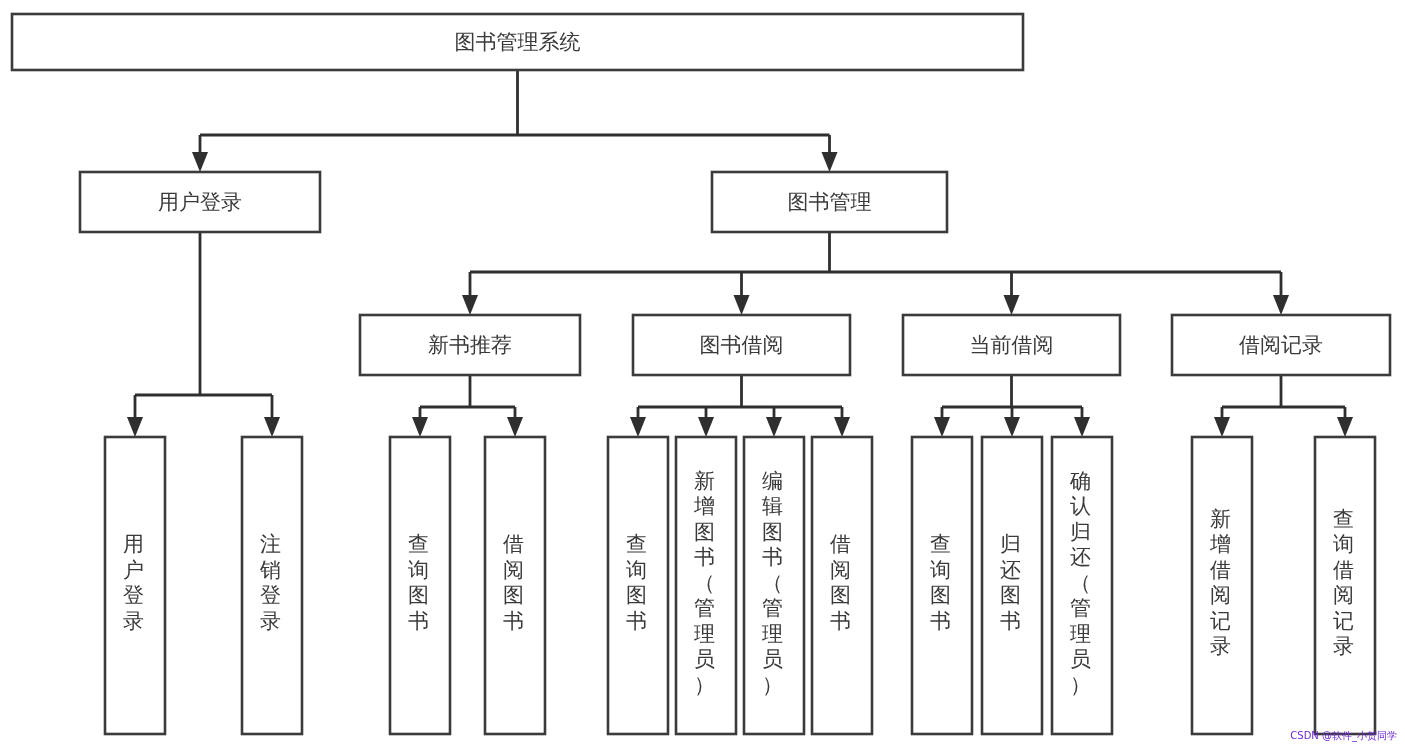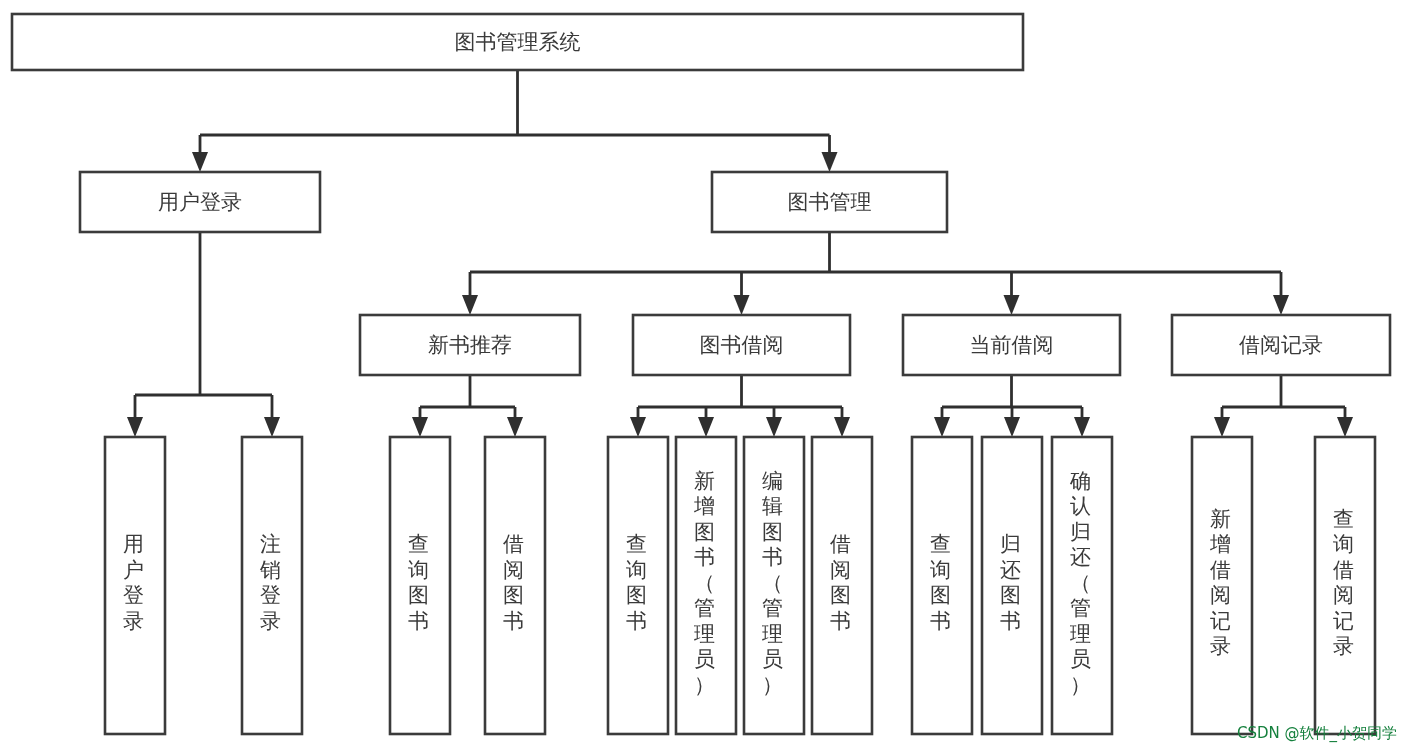--- a/index.html
+++ b/index.html
@@ -47,22 +47,22 @@
     fill: none;
   }
   .arrow-head {
     fill: #2f2f2f;
     stroke: none;
   }
   .watermark {
     position: absolute;
     right: 8px;
     bottom: 4px;
-    color: #15803d;
-    font-size: 15px;
+    color: #6d28d9;
+    font-size: 10px;
     font-family: "DejaVu Sans", "Liberation Sans", sans-serif;
     white-space: nowrap;
     pointer-events: none;
   }
 </style>
 </head>
 <body>
 
 <div id="diagram-root">
   <svg width="1405" height="747" viewBox="0 0 1405 747">

